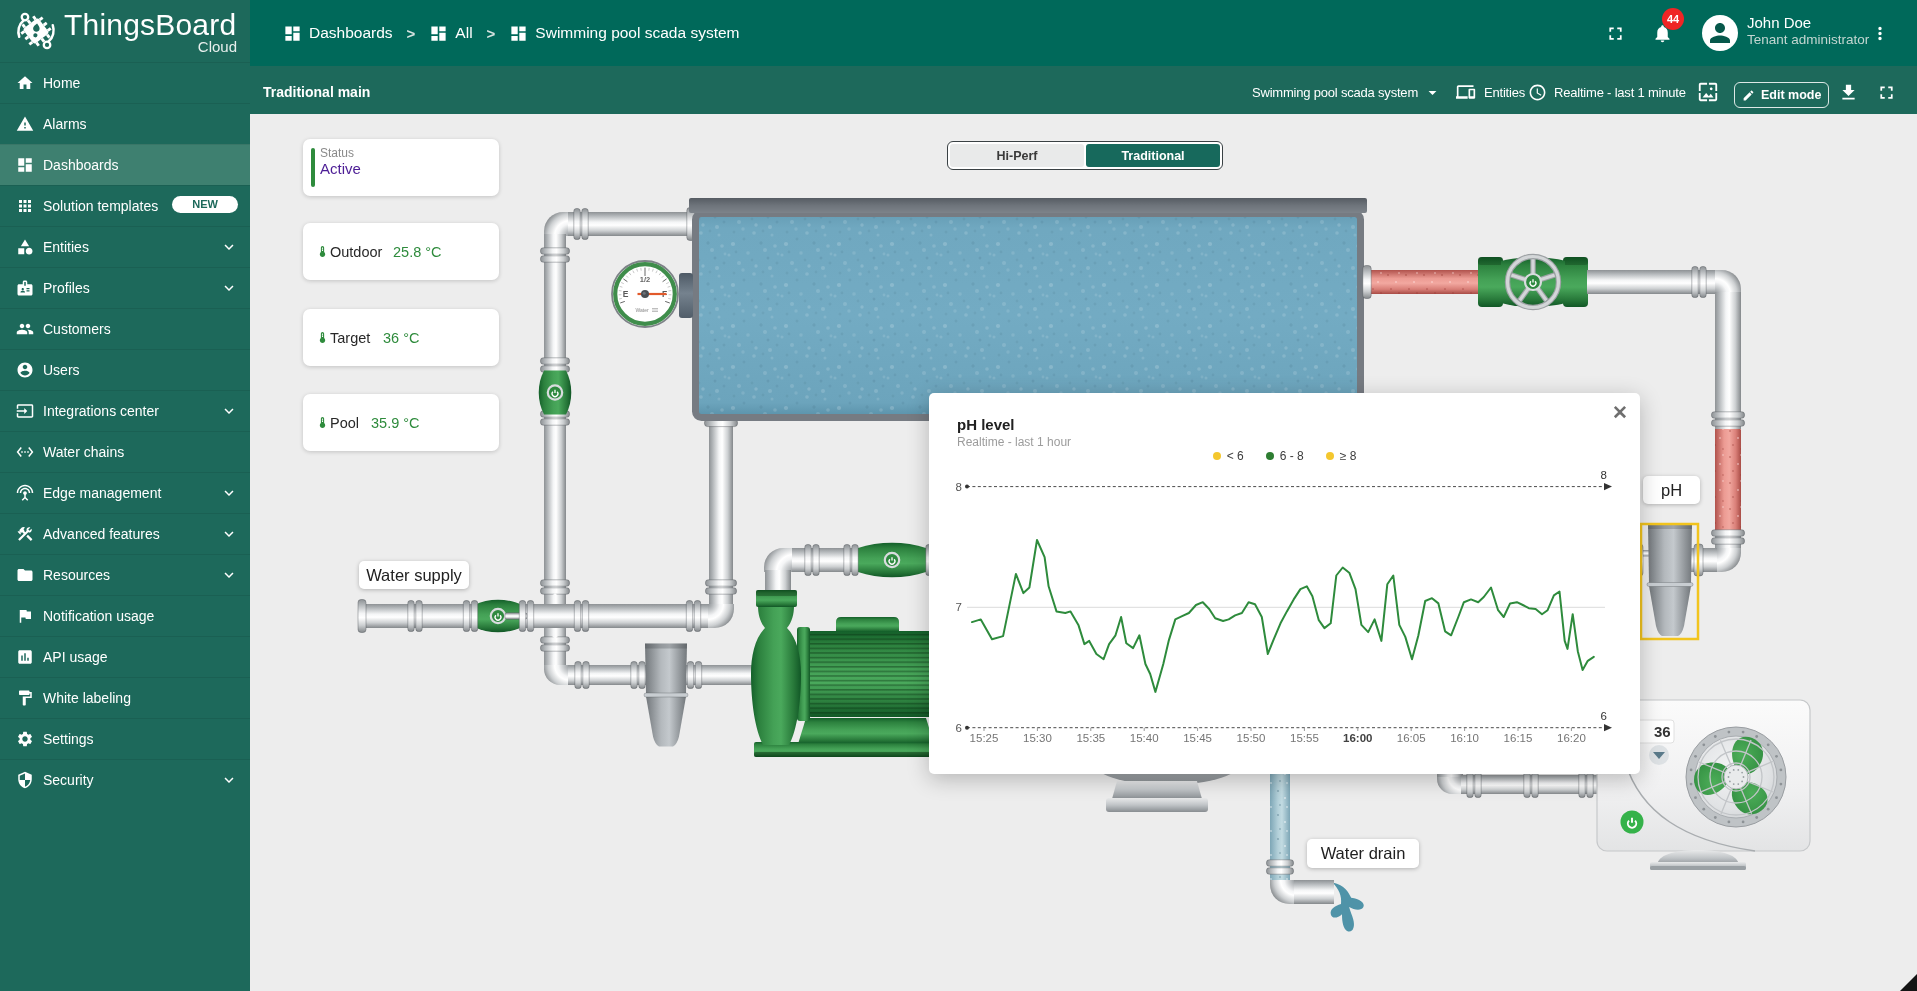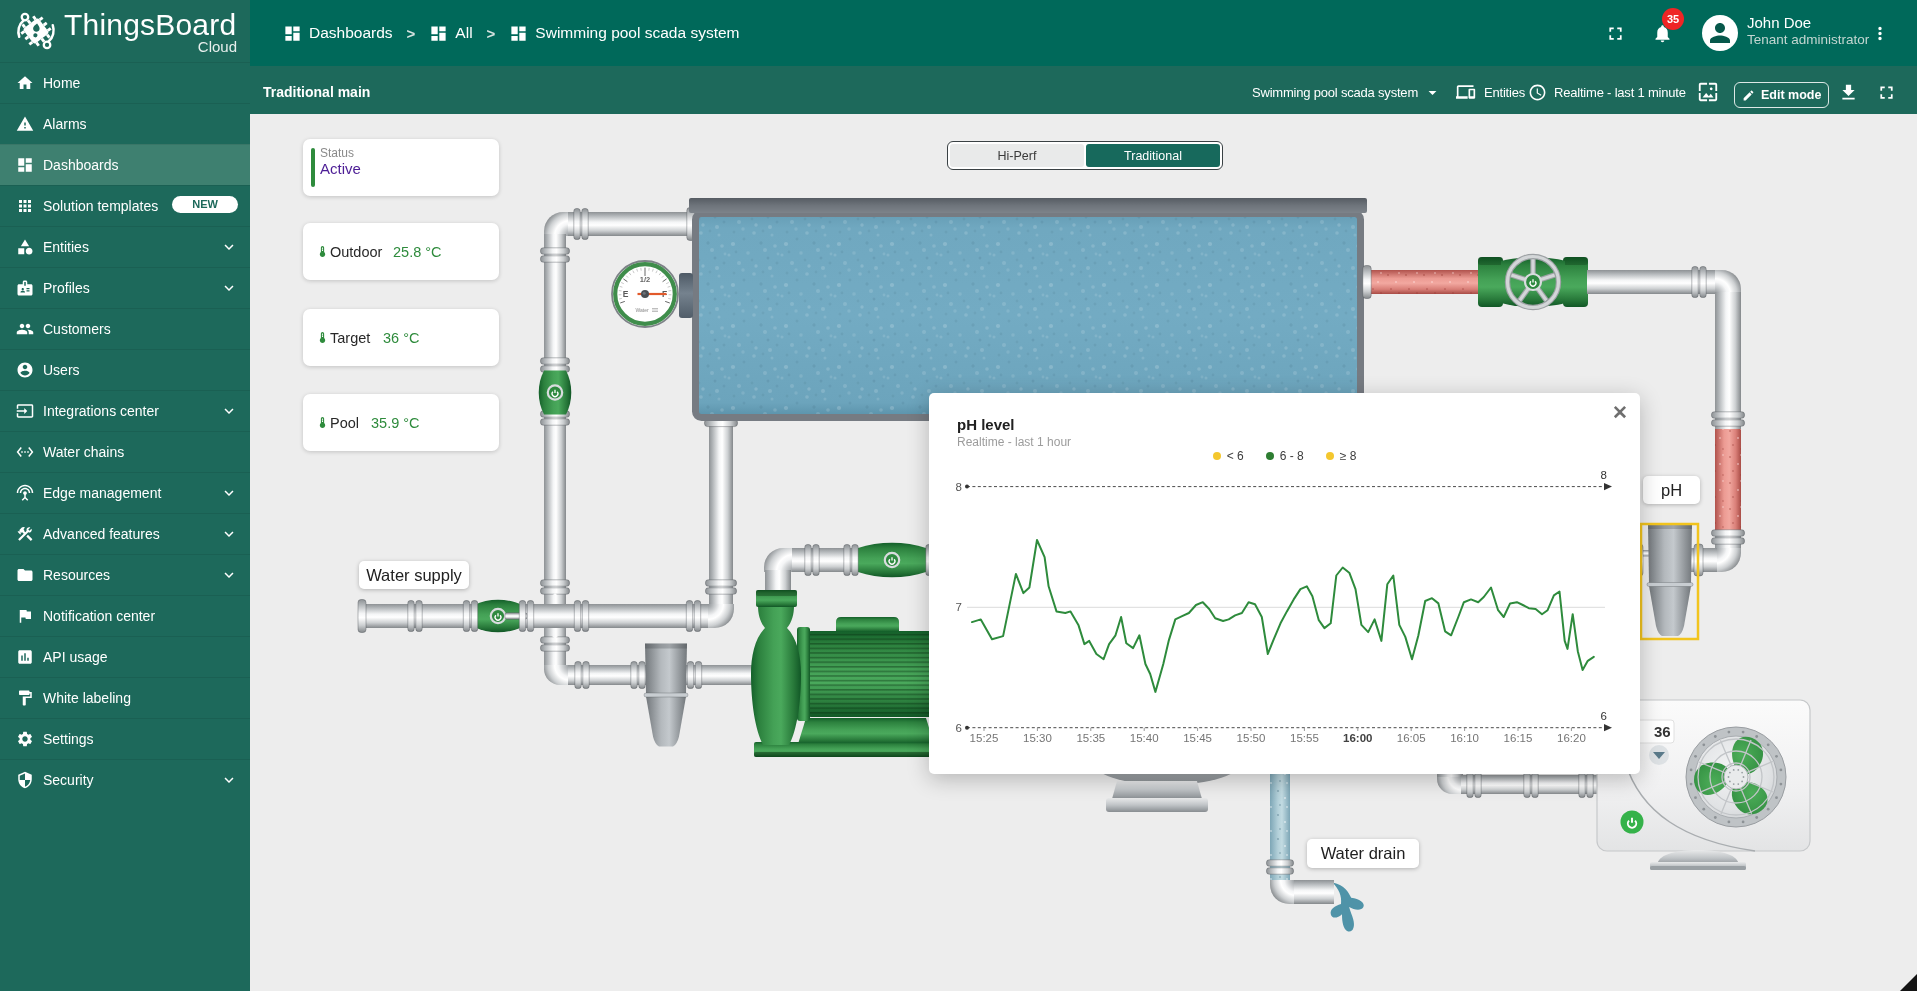--- a/index.html
+++ b/index.html
@@ -35,21 +35,21 @@
 .scene{position:absolute;left:0;top:0}
 .card{position:absolute;left:53px;width:196px;height:57px;background:#fff;border-radius:7px;box-shadow:0 1px 4px rgba(0,0,0,.18)}
 .scard .bar{position:absolute;left:8px;top:9px;bottom:9px;width:3.5px;background:#2e8b3c;border-radius:2px}
 .scard .l1{position:absolute;left:17px;top:7px;font-size:12px;color:#8a8a8a}
 .scard .l2{position:absolute;left:17px;top:21px;font-size:15px;color:#4c1d95}
 .tcard{display:flex;align-items:center}
 .tcard svg{position:absolute;left:13px;width:13px;height:13px;fill:#2e8b3c}
 .tcard .lbl{position:absolute;left:27px;font-size:14.5px;color:#282828}
 .tcard .val{position:absolute;font-size:14.5px;color:#2e8b3c}
 .toggle{position:absolute;left:697px;top:27px;width:276px;height:29px;background:#fff;border:1.5px solid #3a4144;border-radius:6px;display:flex;padding:2px;gap:2px}
-.toggle .seg{flex:1;display:flex;align-items:center;justify-content:center;font-size:12.5px;font-weight:normal;color:#3a3a3a;border-radius:3px;background:#e9eaea}
+.toggle .seg{flex:1;display:flex;align-items:center;justify-content:center;font-size:12.5px;font-weight:bold;color:#3a3a3a;border-radius:3px;background:#e9eaea}
 .toggle .seg.on{background:#17695c;color:#fff}
 .wlabel{position:absolute;background:#fff;border-radius:5px;box-shadow:0 1px 4px rgba(0,0,0,.25);display:flex;align-items:center;justify-content:center;font-size:16.5px;color:#212121}
 .popup{position:absolute;left:679px;top:279px;width:711px;height:381px;background:#fff;border-radius:5px;box-shadow:0 5px 22px rgba(0,0,0,.24);z-index:3}
 .popup .ti{position:absolute;left:28px;top:23px;font-size:15px;font-weight:bold;color:#212121}
 .popup .su{position:absolute;left:28px;top:42px;font-size:12px;color:#9c9c9c}
 .popup .cl{position:absolute;right:12px;top:8px;font-size:19px;color:#6f6f6f;font-weight:bold}
 .legend{position:absolute;left:0;right:0;top:56px;display:flex;justify-content:center;gap:22px;font-size:12px;color:#3c3c3c;align-items:center}
 .legend .d{width:8px;height:8px;border-radius:50%;display:inline-block;margin-right:6px}
 </style></head>
 <body>
@@ -180,21 +180,21 @@
         </svg>
         <span class="t">Resources</span>
         <svg viewBox="0 0 24 24" class="chev" fill="#fff">
           <path d="M7.41 8.59 12 13.17l4.59-4.58L18 10l-6 6-6-6 1.41-1.41z"></path>
         </svg>
       </div>
       <div class="mi">
         <svg viewBox="0 0 24 24" class="">
           <path d="M14.4 6L14 4H5v17h2v-7h5.6l.4 2h7V6z"></path>
         </svg>
-        <span class="t">Notification center</span>
+        <span class="t">Notification usage</span>
       </div>
       <div class="mi">
         <svg viewBox="0 0 24 24" class="">
           <path d="M19 3H5c-1.1 0-2 .9-2 2v14c0 1.1.9 2 2 2h14c1.1 0 2-.9 2-2V5c0-1.1-.9-2-2-2zM9 17H7v-7h2v7zm4 0h-2V7h2v10zm4 0h-2v-4h2v4z"></path>
         </svg>
         <span class="t">API usage</span>
       </div>
       <div class="mi">
         <svg viewBox="0 0 24 24" class="">
           <path d="M18 4V3c0-.55-.45-1-1-1H5c-.55 0-1 .45-1 1v4c0 .55.45 1 1 1h12c.55 0 1-.45 1-1V6h1v4H9v11c0 .55.45 1 1 1h2c.55 0 1-.45 1-1v-9h8V4h-3z"></path>
@@ -235,21 +235,21 @@
   <div class="hbtn" style="position:absolute;left:1345px;top:13px">
       <svg viewBox="0 0 24 24" class="">
         <path d="M7 14H5v5h5v-2H7v-3zm-2-4h2V7h3V5H5v5zm12 7h-3v2h5v-5h-2v3zM14 5v2h3v3h2V5h-5z"></path>
       </svg>
     </div>
   <div class="hbtn" style="position:absolute;left:1392px;top:13px">
       <svg viewBox="0 0 24 24" class="">
         <path d="M12 22c1.1 0 2-.9 2-2h-4c0 1.1.89 2 2 2zm6-6v-5c0-3.07-1.64-5.64-4.5-6.32V4c0-.83-.67-1.5-1.5-1.5s-1.5.67-1.5 1.5v.68C7.63 5.36 6 7.92 6 11v5l-2 2v1h16v-1l-2-2z"></path>
       </svg>
     </div>
-  <div class="nbadge" style="left:1412px;top:8px">35</div>
+  <div class="nbadge" style="left:1412px;top:8px">44</div>
   <div class="avatar" style="position:absolute;left:1444px;top:15px">
       <svg viewBox="0 0 24 24" class="">
         <path d="M12 12c2.21 0 4-1.79 4-4s-1.79-4-4-4-4 1.79-4 4 1.79 4 4 4zm0 2c-2.67 0-8 1.34-8 4v2h16v-2c0-2.66-5.33-4-8-4z"></path>
       </svg>
     </div>
   <div class="uinfo" style="position:absolute;left:1488px;top:14px">
       <div class="n">John Doe</div>
       <div class="r">Tenant administrator</div>
     </div>
   <div class="hbtn" style="position:absolute;left:1620px;top:13px;width:20px">

